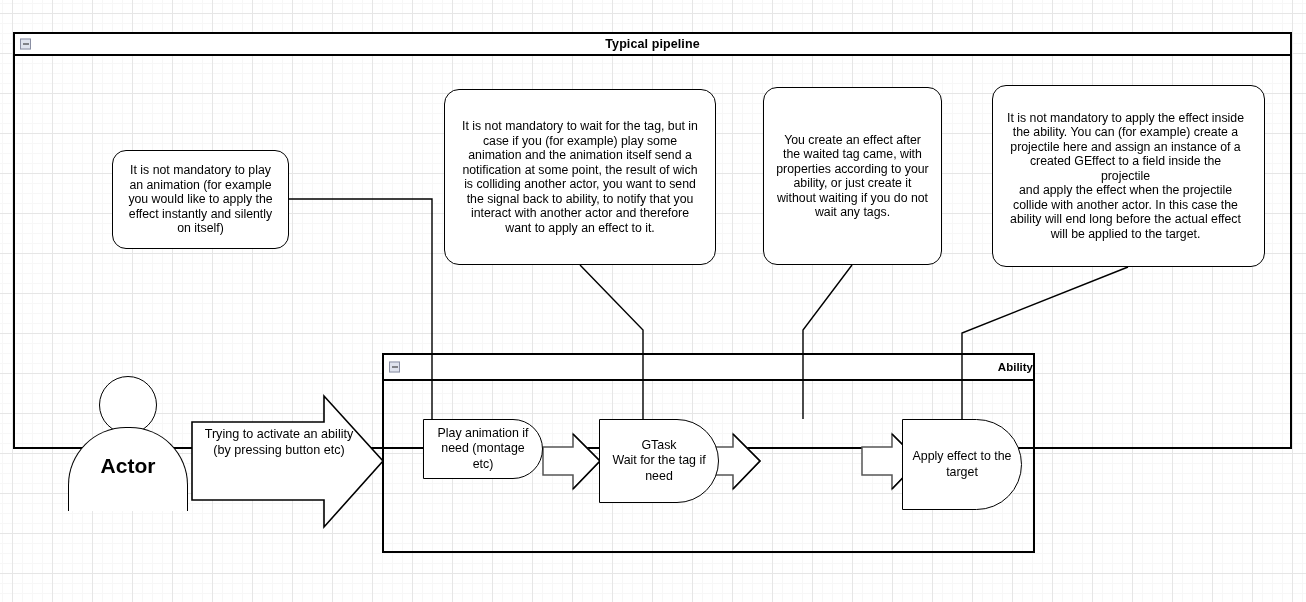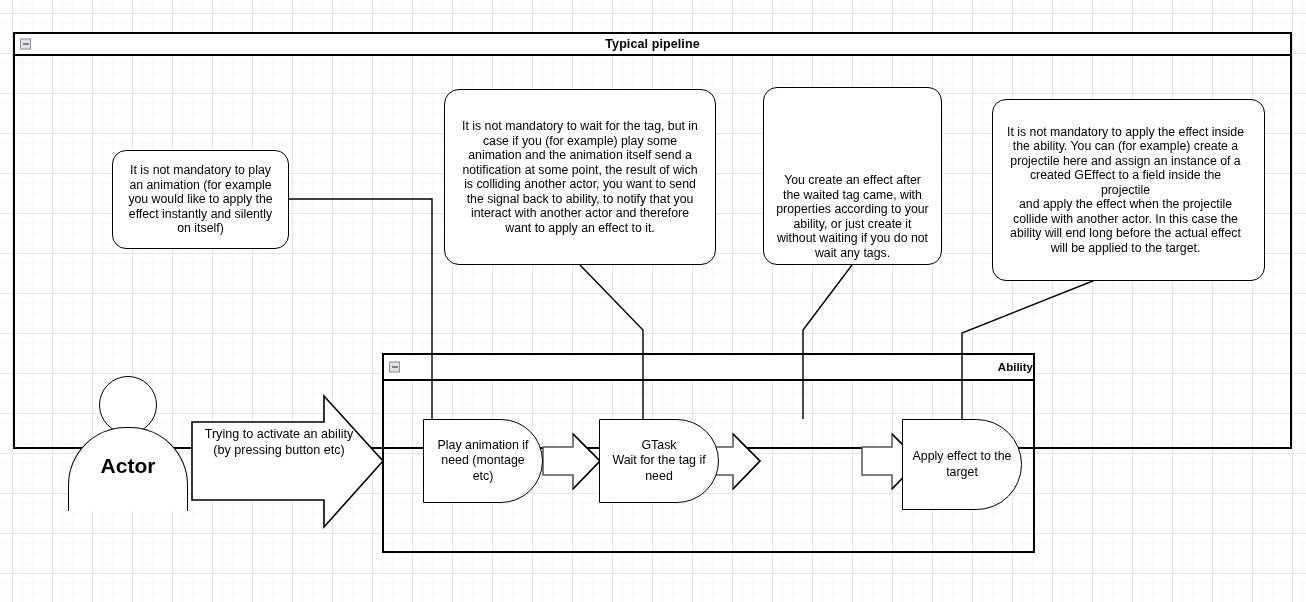--- a/index.html
+++ b/index.html
@@ -124,27 +124,25 @@
   #note-tag {
     left: 444px; top: 89px;
     width: 272px; height: 176px;
     font-size: 12.3px;
     border-radius: 15px;
   }
   #note-effect {
     left: 763px; top: 87px;
     width: 179px; height: 178px;
     font-size: 12.3px;
-    align-items: flex-end;
   }
   #note-apply {
     left: 992px; top: 85px;
     width: 273px; height: 182px;
     font-size: 12.3px;
-    margin-top: 14px;
   }
   #note-apply .note-text {
     width: 286px;
     margin-left: -6px;
   }
 
   
   #actor {
     left: 68px; top: 376px;
     width: 120px; height: 135px;
@@ -198,21 +196,21 @@
     display: flex;
     align-items: center;
     justify-content: center;
     text-align: center;
     font-size: 12.4px;
     color: #000000;
     line-height: 1.22;
     padding: 2px 8px;
     white-space: pre-line;
   }
-  #node-play { left: 423px; top: 419px; width: 120px; height: 84px; }
+  #node-play { left: 423px; top: 419px; width: 120px; height: 60px; }
   #node-gtask { left: 599px; top: 419px; width: 120px; height: 84px; }
   #node-geffect { left: 742px; top: 419px; width: 120px; height: 84px; }
   #node-apply { left: 902px; top: 419px; width: 120px; height: 91px; }
 </style>
 </head>
 <body>
 
 <div id="canvas">
 
   <div class="abs" id="outer-pool">

